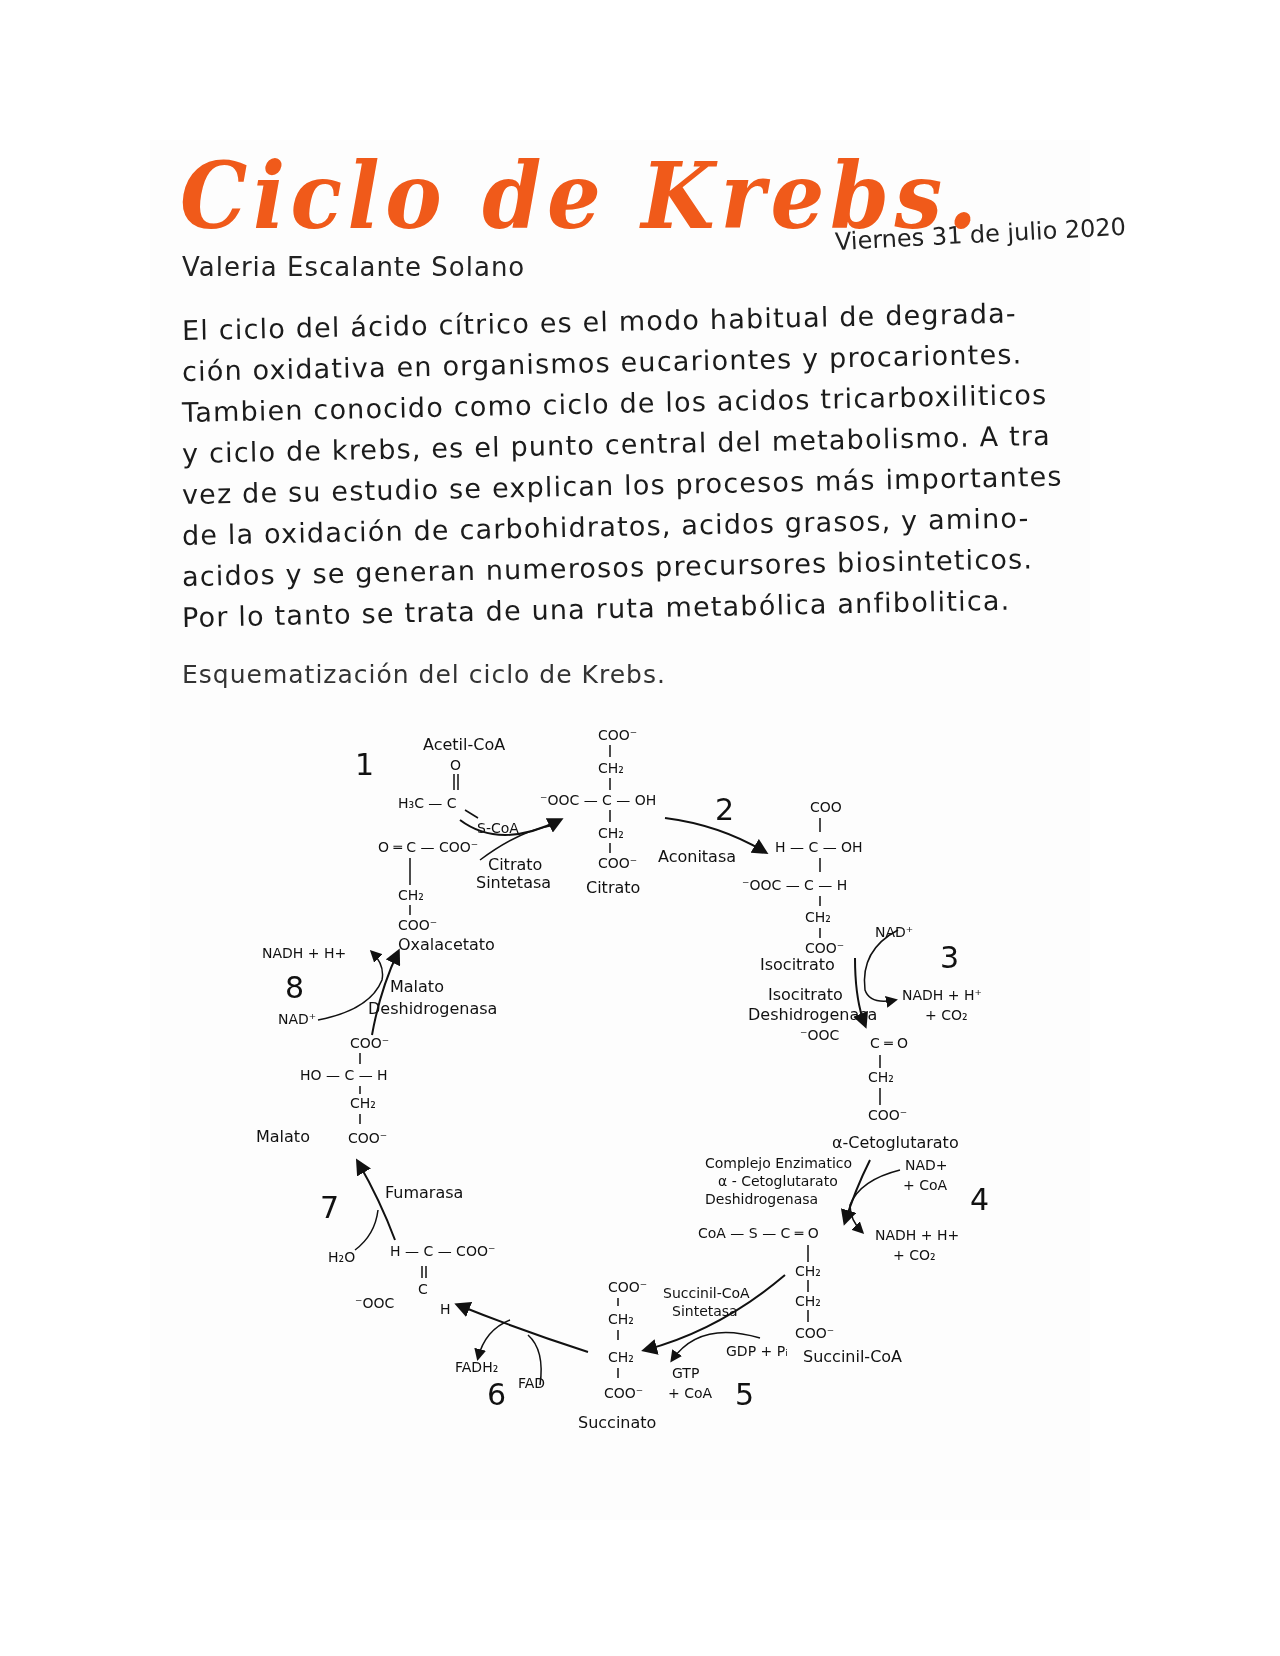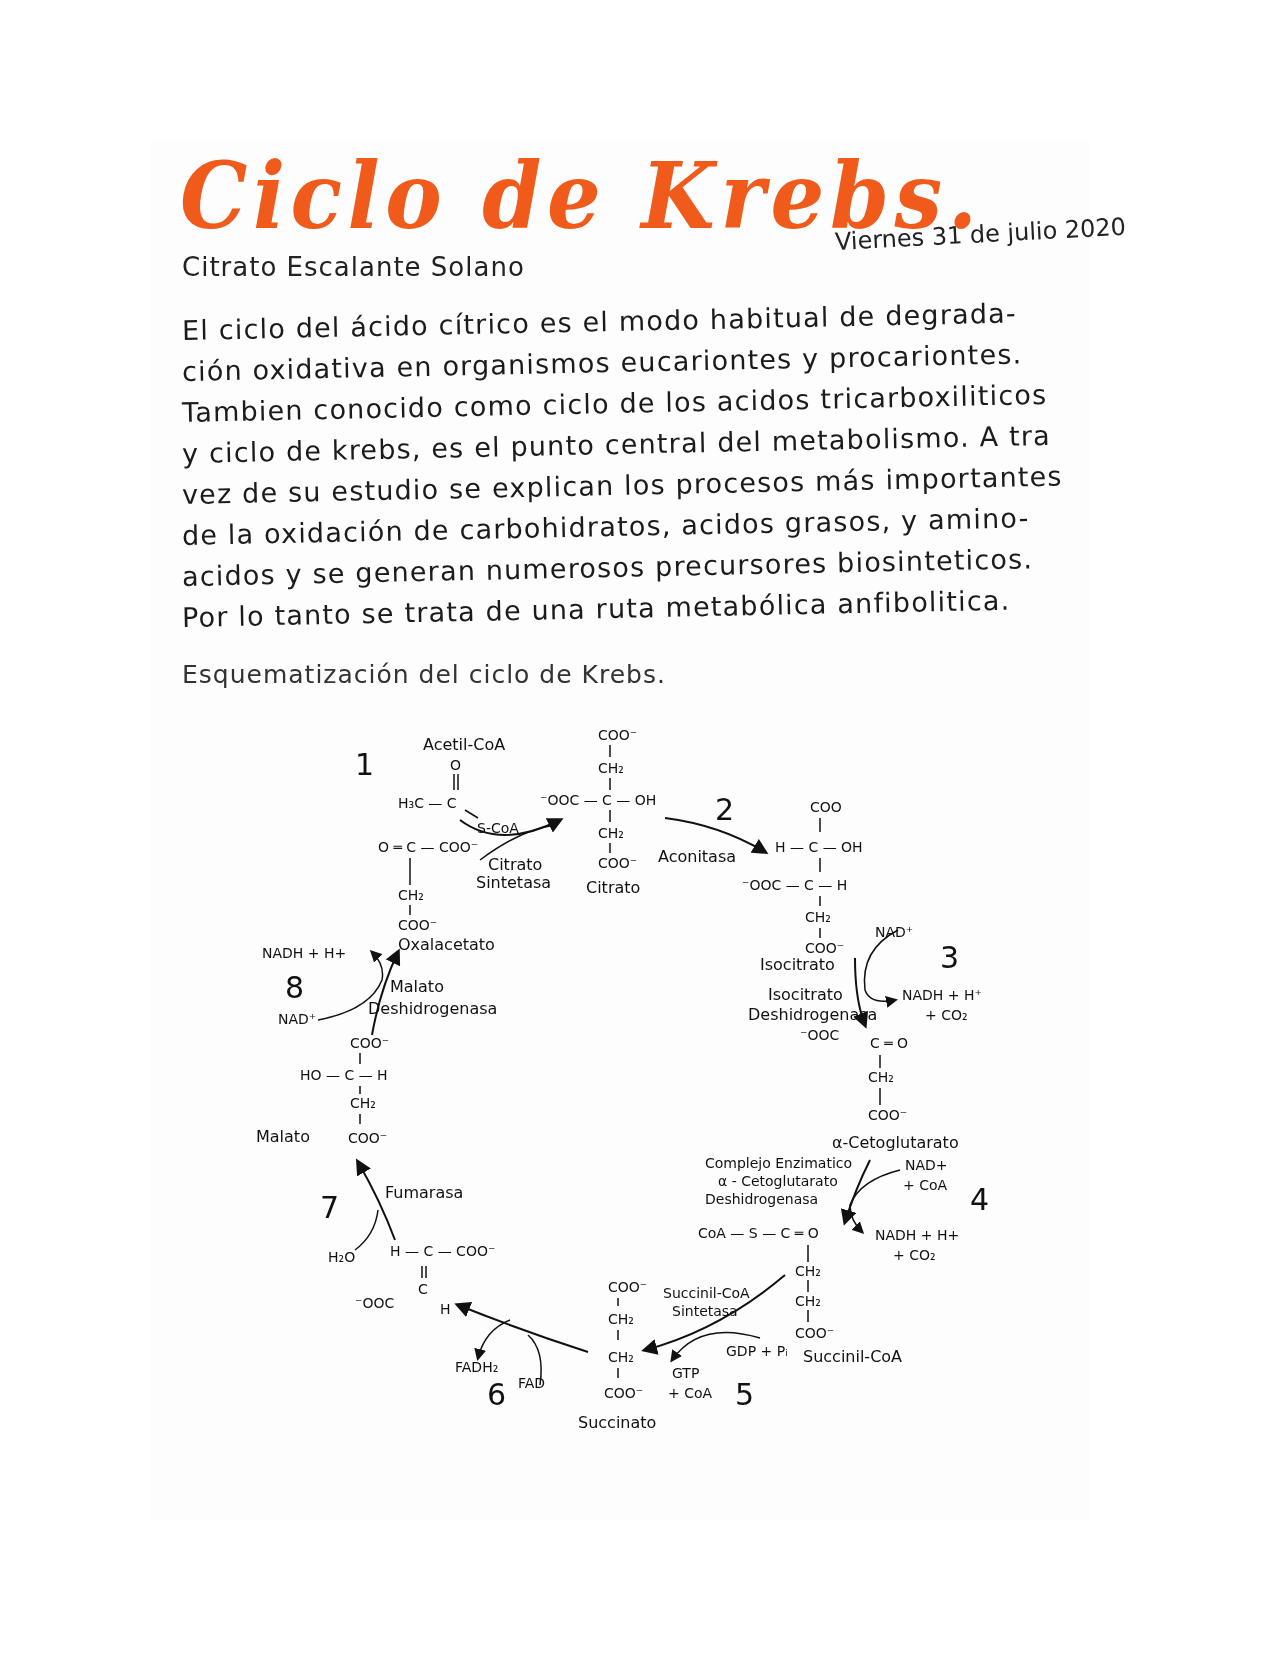--- a/index.html
+++ b/index.html
@@ -38,21 +38,21 @@
   .stepnum { font-size: 30px; }
   .mol { font-size: 14px; }
   .lbl { font-size: 16px; }
 </style>
 </head>
 <body>
 
 <div class="page"></div>
 
 <div class="title">Ciclo de Krebs.</div>
-<div class="author">Citrato Escalante Solano</div>
+<div class="author">Valeria Escalante Solano</div>
 <div class="date">Viernes 31 de julio 2020</div>
 
 <div class="para">
   <div>El ciclo del ácido cítrico es el modo habitual de degrada-</div>
   <div>ción oxidativa en organismos eucariontes y procariontes.</div>
   <div>Tambien conocido como ciclo de los acidos tricarboxiliticos</div>
   <div>y ciclo de krebs, es el punto central del metabolismo. A tra</div>
   <div>vez de su estudio se explican los procesos más importantes</div>
   <div>de la oxidación de carbohidratos, acidos grasos, y amino-</div>
   <div>acidos y se generan numerosos precursores biosinteticos.</div>

